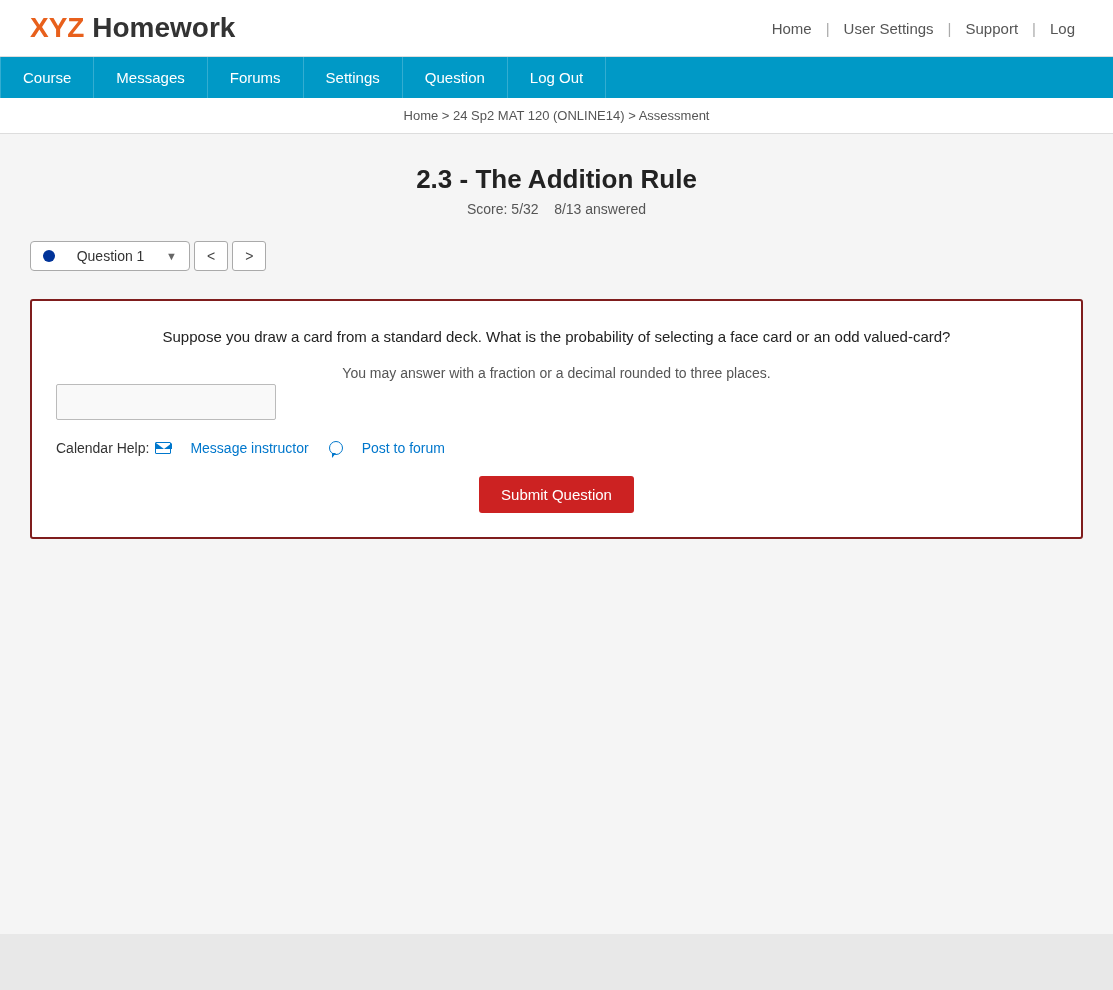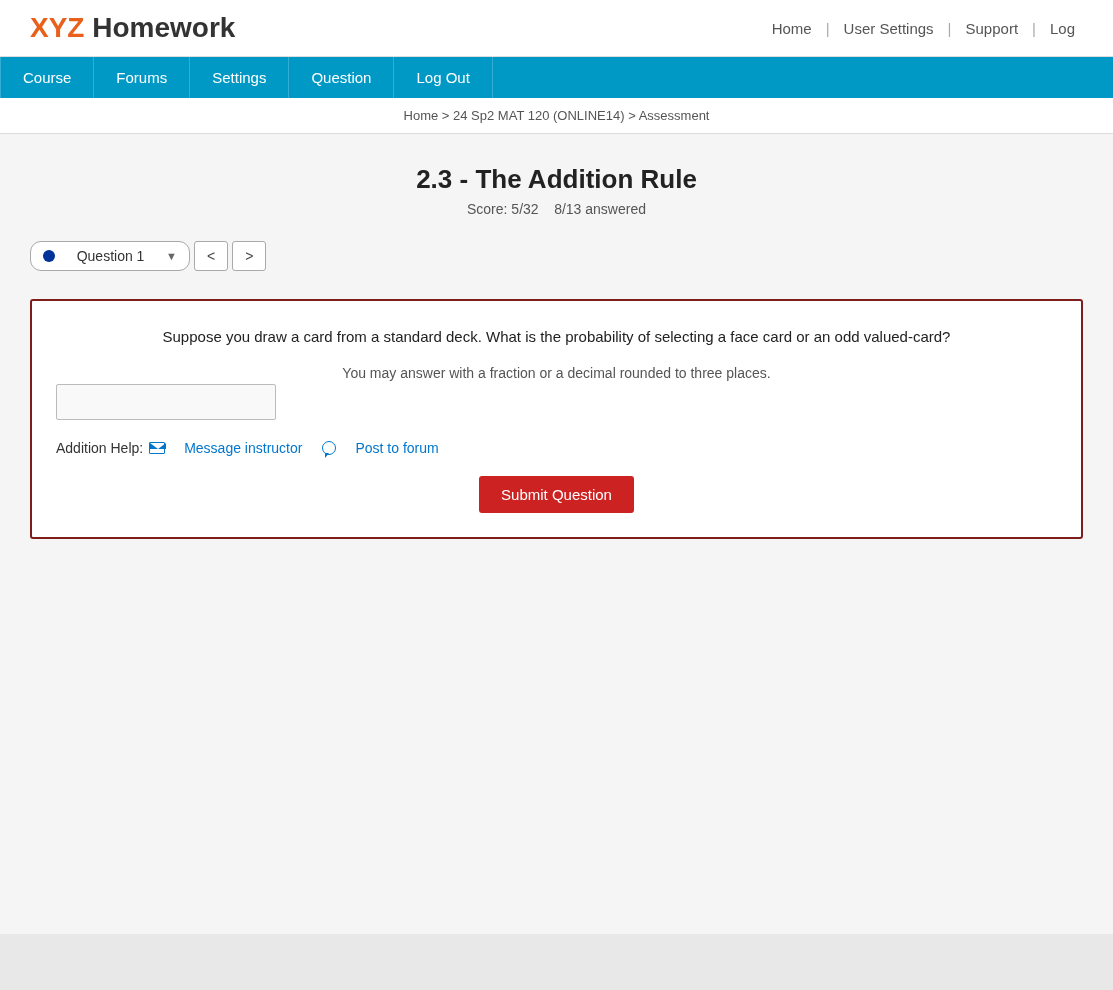--- a/index.html
+++ b/index.html
@@ -102,21 +102,21 @@
       align-items: center;
       gap: 4px;
       margin-bottom: 28px;
     }
     .question-dropdown {
       display: flex;
       align-items: center;
       border: 1px solid #aaa;
       background: #fff;
       padding: 6px 12px;
-      border-radius: 11px;
+      border-radius: 4px;
       font-size: 14px;
       cursor: pointer;
       gap: 8px;
       min-width: 160px;
     }
     .question-dot {
       width: 12px;
       height: 12px;
       background: #003399;
       border-radius: 50%;
@@ -253,20 +253,21 @@
     <a href="#">User Settings</a>
     <span class="separator">|</span>
     <a href="#">Support</a>
     <span class="separator">|</span>
     <a href="#">Log</a>
   </div>
 </div>
 
 <nav class="nav-bar">
   <a href="#">Course</a>
+  <a href="#">Messages</a>
   <a href="#">Forums</a>
   <a href="#">Settings</a>
   <a href="#">Question</a>
   <a href="#">Log Out</a>
 </nav>
 
 <div class="breadcrumb">
   <a href="#">Home</a>
   <span> &gt; </span>
   <a href="#">24 Sp2 MAT 120 (ONLINE14)</a>
@@ -294,21 +295,21 @@
     <button class="nav-btn">&gt;</button>
   </div>
 
   <div class="question-box">
     <p class="question-text">Suppose you draw a card from a standard deck. What is the probability of selecting a face card or an odd valued-card?</p>
     <p class="answer-instruction">You may answer with a fraction or a decimal rounded to three places.</p>
     <input type="text" class="answer-input" placeholder="" style="">
 
     
     <div class="question-help">
-      <span>Addition Help:</span>
+      <span>Calendar Help:</span>
       <a href="#" class="help-link">
         <span class="icon-mail"></span>
         <span>Message instructor</span>
       </a>
       <span class="help-separator"></span>
       <a href="#" class="help-link">
         <span class="icon-forum"></span>
         <span>Post to forum</span>
       </a>
     </div>

